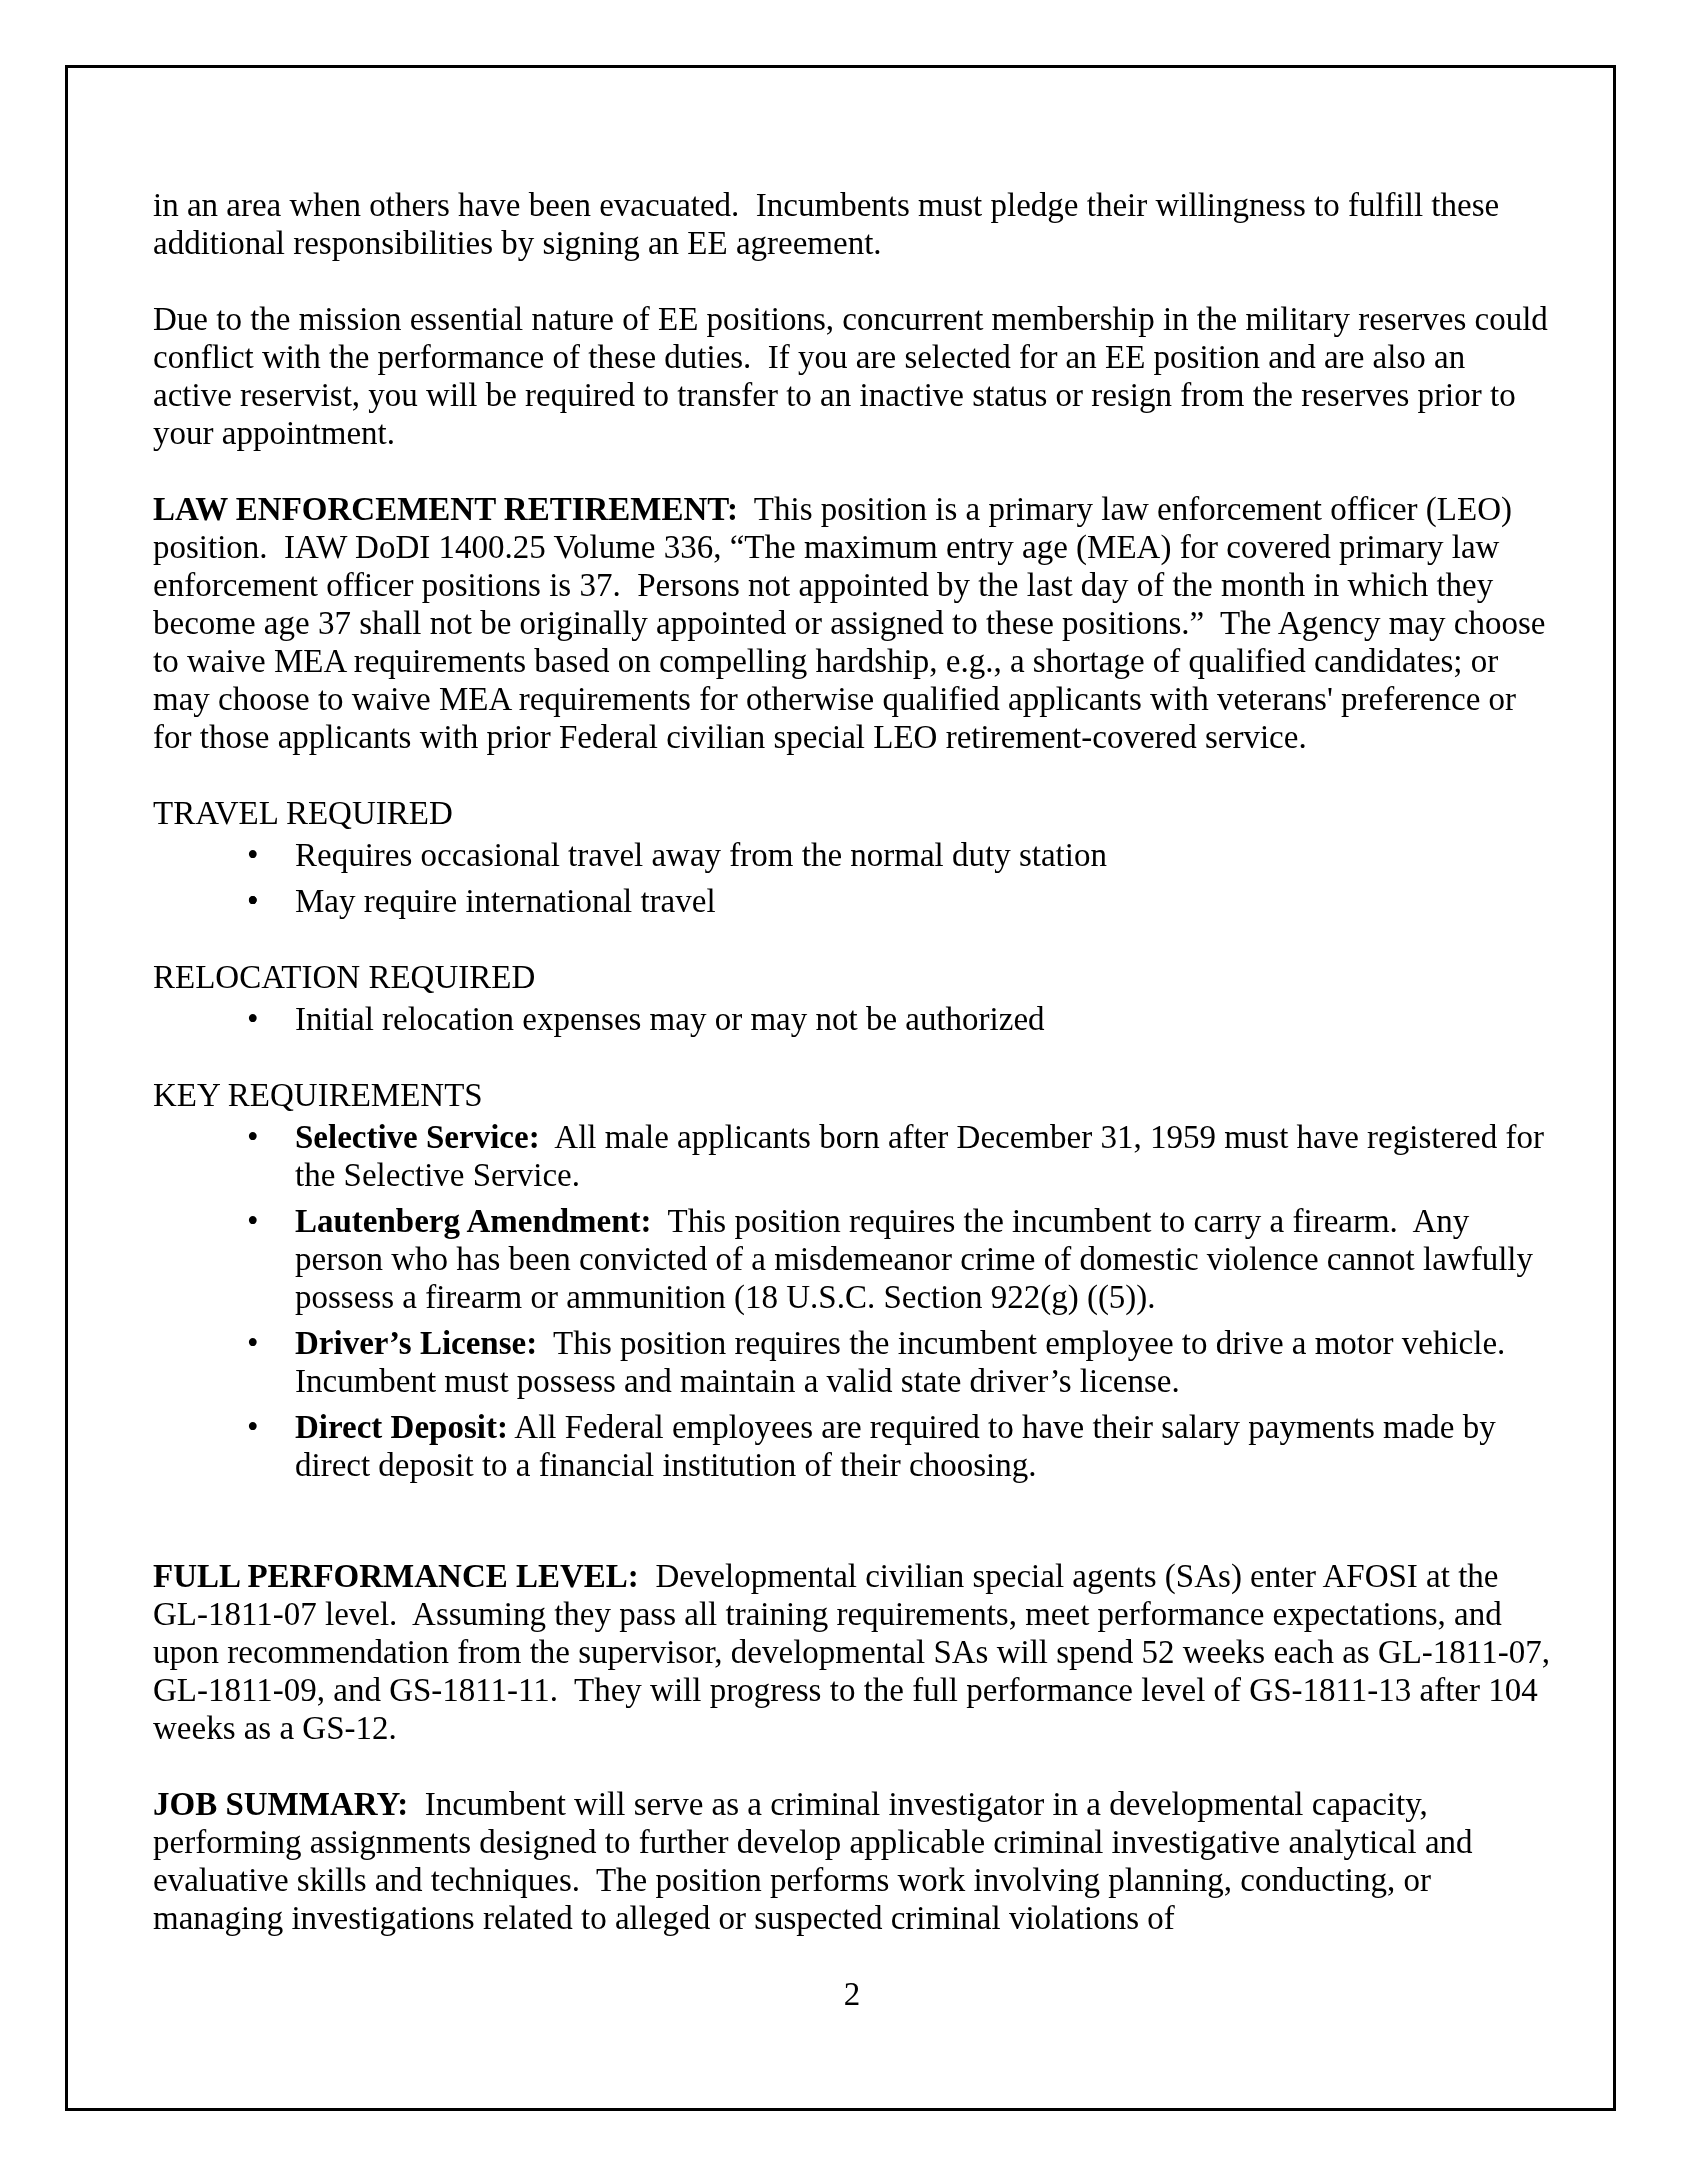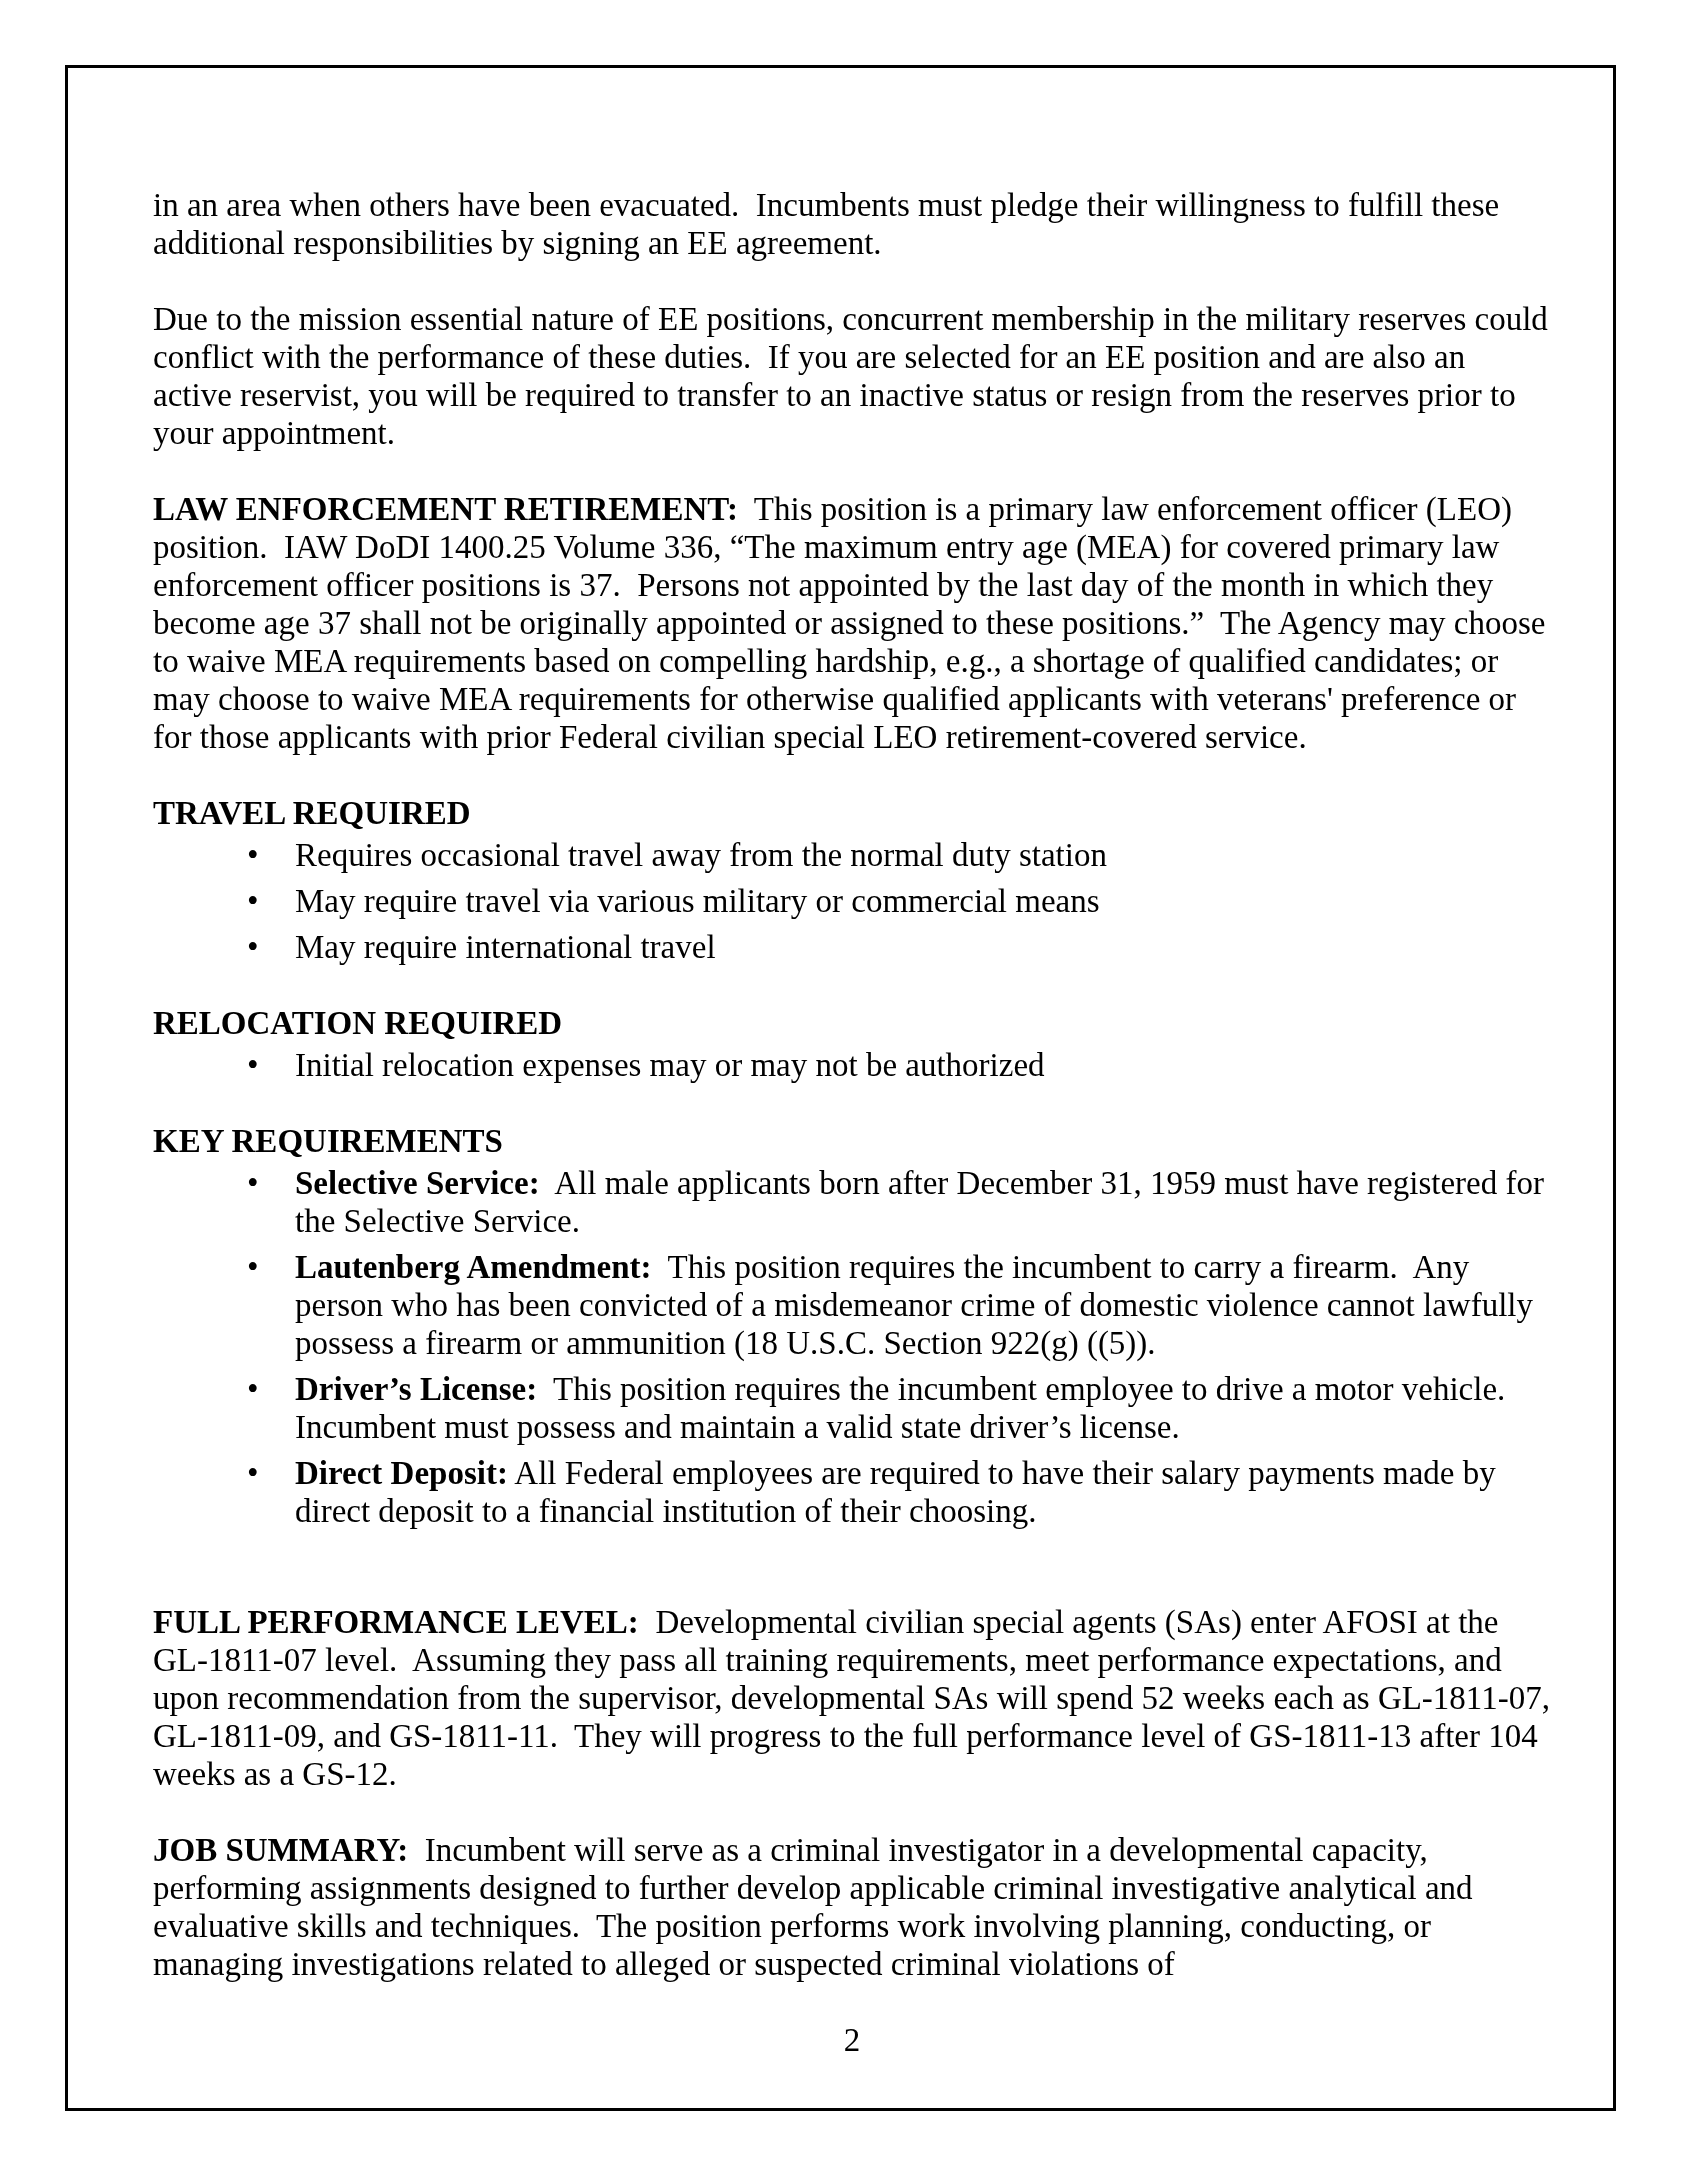--- a/index.html
+++ b/index.html
@@ -34,21 +34,21 @@
   }
   .t { white-space: pre-wrap; }
   p.para {
     margin: 0 0 38px 0;
     padding: 0;
   }
   p.para-fpl { margin-top: 73px; }
   .sec-h {
     font-size: 33px;
     line-height: 38px;
-    font-weight: bold;
+    font-weight: normal;
     margin: 38px 0 4px 0;
     padding: 0;
   }
   ul.blist {
     list-style: none;
     margin: 0 0 38px 0;
     padding: 0;
   }
   ul.blist li {
     position: relative;
@@ -76,21 +76,21 @@
 
   <p class="para"><span class="t">in an area when others have been evacuated.  Incumbents must pledge their willingness to fulfill these additional responsibilities by signing an EE agreement.</span></p>
 
   <p class="para"><span class="t">Due to the mission essential nature of EE positions, concurrent membership in the military reserves could conflict with the performance of these duties.  If you are selected for an EE position and are also an active reservist, you will be required to transfer to an inactive status or resign from the reserves prior to your appointment.</span></p>
 
   <p class="para"><strong class="lead t">LAW ENFORCEMENT RETIREMENT:</strong><span class="t">  This position is a primary law enforcement officer (LEO) position.  IAW DoDI 1400.25 Volume 336, “The maximum entry age (MEA) for covered primary law enforcement officer positions is 37.  Persons not appointed by the last day of the month in which they become age 37 shall not be originally appointed or assigned to these positions.”  The Agency may choose to waive MEA requirements based on compelling hardship, e.g., a shortage of qualified candidates; or may choose to waive MEA requirements for otherwise qualified applicants with veterans' preference or for those applicants with prior Federal civilian special LEO retirement-covered service.</span></p>
 
   <div class="sec-h"><span class="t">TRAVEL REQUIRED</span></div>
   <ul class="blist">
     <li><span class="bullet">•</span><span class="t">Requires occasional travel away from the normal duty station</span></li>
-    <li><span class="bullet">•</span><span class="t">May require travel via various military or commercial means</span></li>
+    <li><span class="bullet">•</span></li>
     <li><span class="bullet">•</span><span class="t">May require international travel</span></li>
   </ul>
 
   <div class="sec-h"><span class="t">RELOCATION REQUIRED</span></div>
   <ul class="blist">
     <li><span class="bullet">•</span><span class="t">Initial relocation expenses may or may not be authorized</span></li>
   </ul>
 
   <div class="sec-h"><span class="t">KEY REQUIREMENTS</span></div>
   <ul class="blist">

